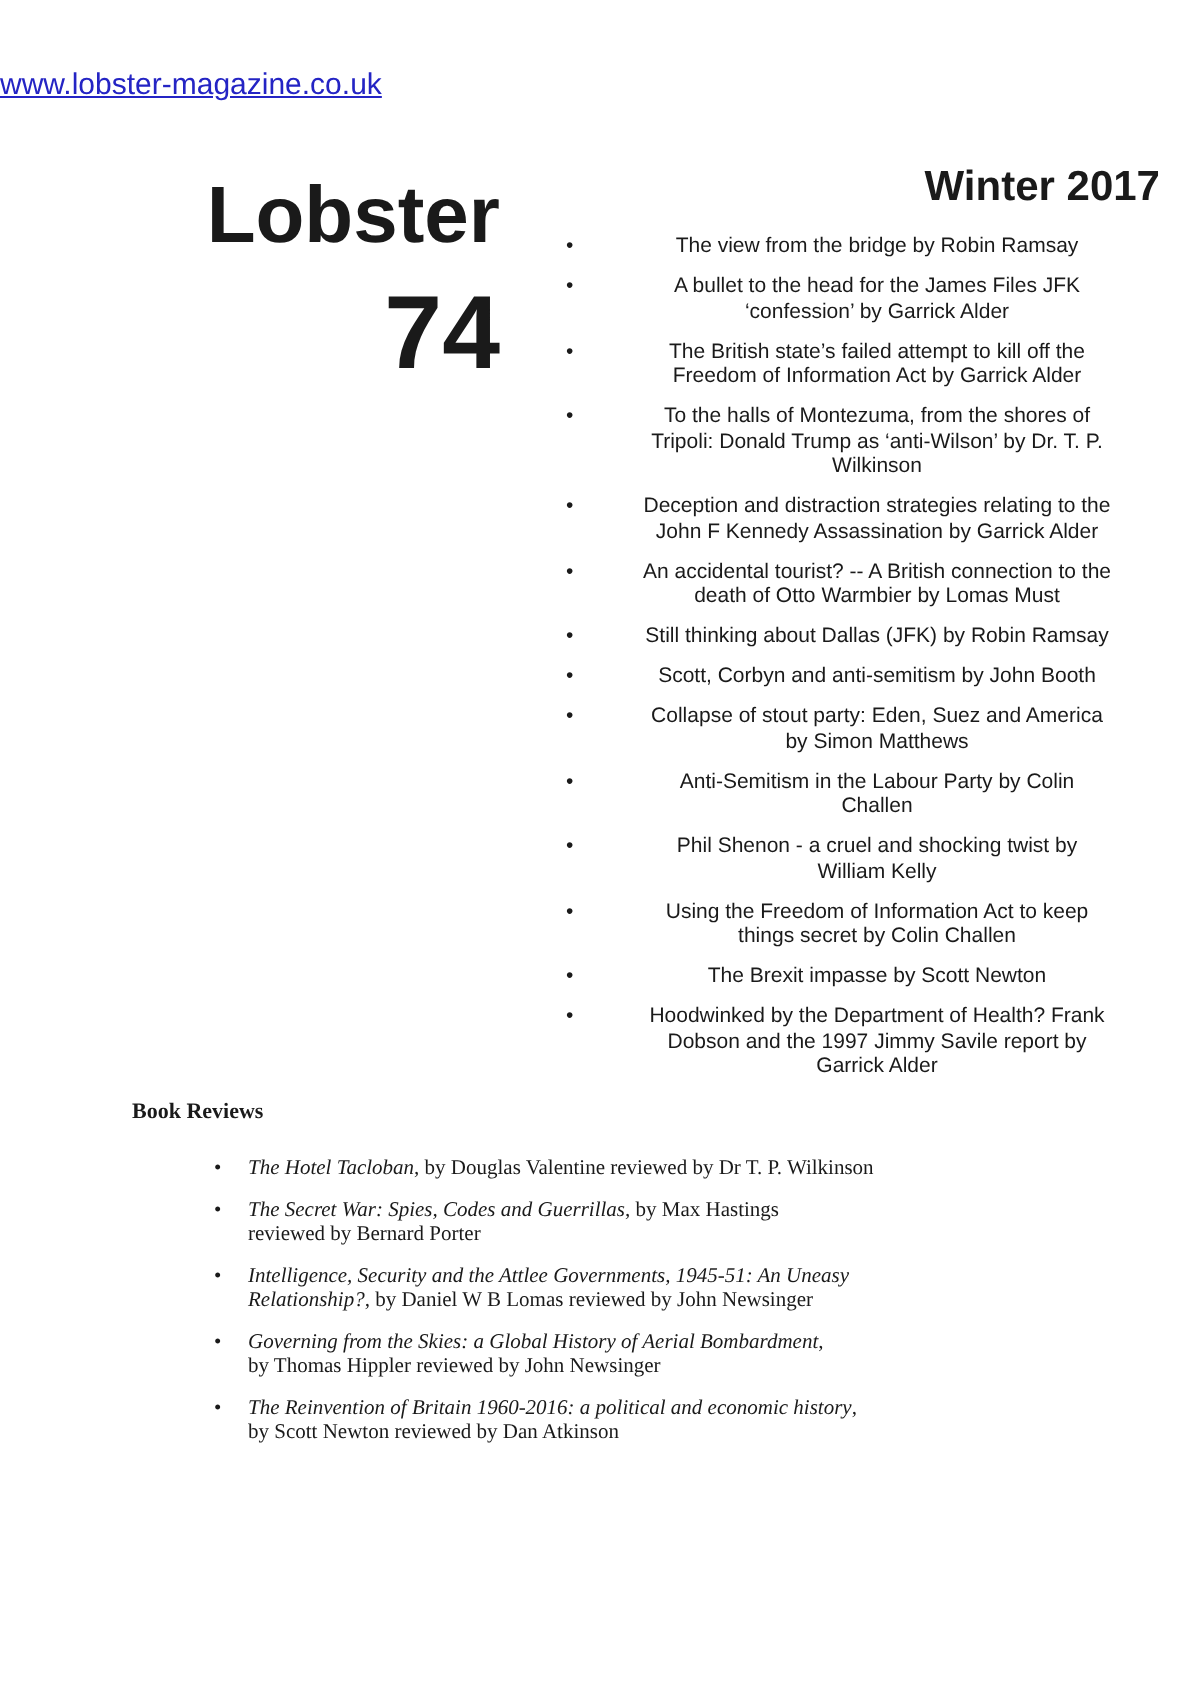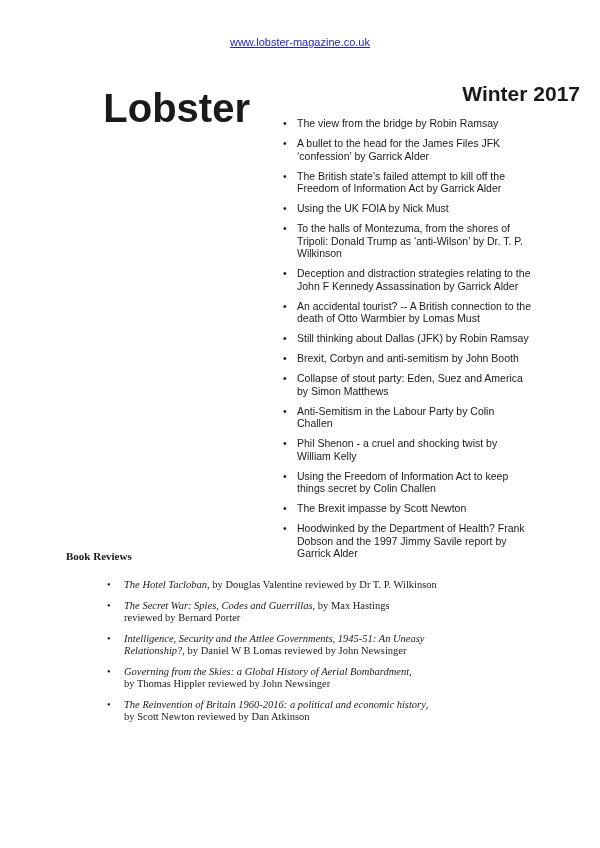--- a/index.html
+++ b/index.html
@@ -11,39 +11,39 @@
     position:relative;
     width:600px;height:848px;
     background:#ffffff;
     color:var(--ink);
     font-family:"Liberation Sans", sans-serif;
     overflow:hidden;
   }
   
   .url-row{
     position:absolute;top:36px;left:0;width:600px;
-    text-align:center;font-size:11px;line-height:13px;
+    text-align:left;font-size:15px;line-height:13px;
   }
   .site-link{color:var(--link-blue);text-decoration:underline;cursor:pointer;}
   
   .masthead{
     position:absolute;left:66px;top:84px;width:184px;
     text-align:right;font-weight:bold;
   }
   .masthead-title{font-size:40px;line-height:48px;letter-spacing:0px;}
   .masthead-number{font-size:52px;line-height:52px;margin-top:9px;}
   
   .toc{position:absolute;left:280px;top:83px;width:300px;}
   .season{
     font-size:21px;line-height:22px;font-weight:bold;
     text-align:right;margin:0 0 12px 0;
   }
   ul.articles{
     list-style:none;margin:0;padding:0;
-    font-size:10.5px;line-height:12.5px;
+    font-size:10.5px;line-height:12.5px;text-align:center;
   }
   ul.articles li{
     position:relative;padding-left:17px;margin-bottom:7.5px;
   }
   ul.articles li::before{
     content:"\2022";
     position:absolute;left:3px;top:0;
   }
   .article-text{white-space:pre-line;}
   
@@ -69,40 +69,40 @@
 <body>
 
 <div class="page">
 
   <div class="url-row">
     <a class="site-link" href="#">www.lobster-magazine.co.uk</a>
   </div>
 
   <div class="masthead">
     <div class="masthead-title">Lobster</div>
+    <div class="masthead-number">74</div>
   </div>
 
   <div class="toc">
     <div class="season">Winter 2017</div>
     <ul class="articles">
         <li><span class="article-text">The view from the bridge by Robin Ramsay</span></li>
         <li><span class="article-text">A bullet to the head for the James Files JFK
 ‘confession’ by Garrick Alder</span></li>
         <li><span class="article-text">The British state’s failed attempt to kill off the
 Freedom of Information Act by Garrick Alder</span></li>
-        <li><span class="article-text">Using the UK FOIA by Nick Must</span></li>
         <li><span class="article-text">To the halls of Montezuma, from the shores of
 Tripoli: Donald Trump as ‘anti-Wilson’ by Dr. T. P.
 Wilkinson</span></li>
         <li><span class="article-text">Deception and distraction strategies relating to the
 John F Kennedy Assassination by Garrick Alder</span></li>
         <li><span class="article-text">An accidental tourist? -- A British connection to the
 death of Otto Warmbier by Lomas Must</span></li>
         <li><span class="article-text">Still thinking about Dallas (JFK) by Robin Ramsay</span></li>
-        <li><span class="article-text">Brexit, Corbyn and anti-semitism by John Booth</span></li>
+        <li><span class="article-text">Scott, Corbyn and anti-semitism by John Booth</span></li>
         <li><span class="article-text">Collapse of stout party: Eden, Suez and America
 by Simon Matthews</span></li>
         <li><span class="article-text">Anti-Semitism in the Labour Party by Colin
 Challen</span></li>
         <li><span class="article-text">Phil Shenon - a cruel and shocking twist by
 William Kelly</span></li>
         <li><span class="article-text">Using the Freedom of Information Act to keep
 things secret by Colin Challen</span></li>
         <li><span class="article-text">The Brexit impasse by Scott Newton</span></li>
         <li><span class="article-text">Hoodwinked by the Department of Health? Frank

